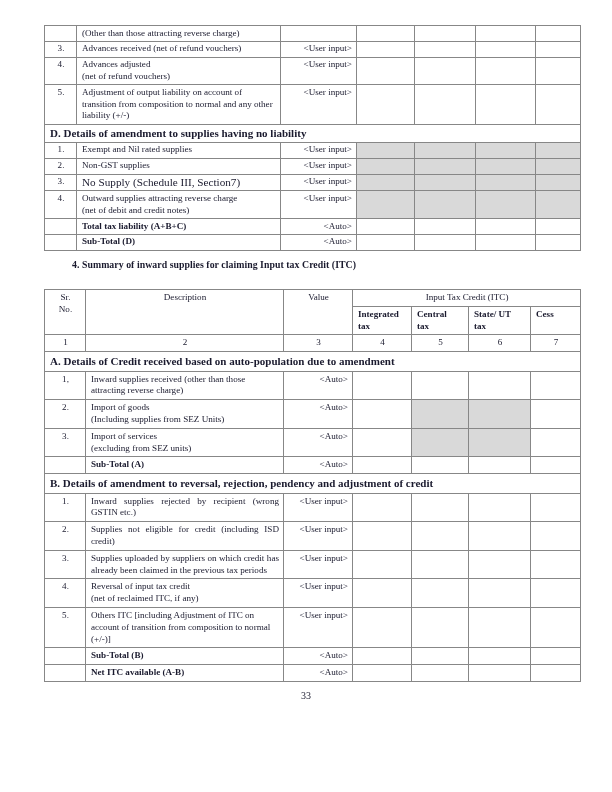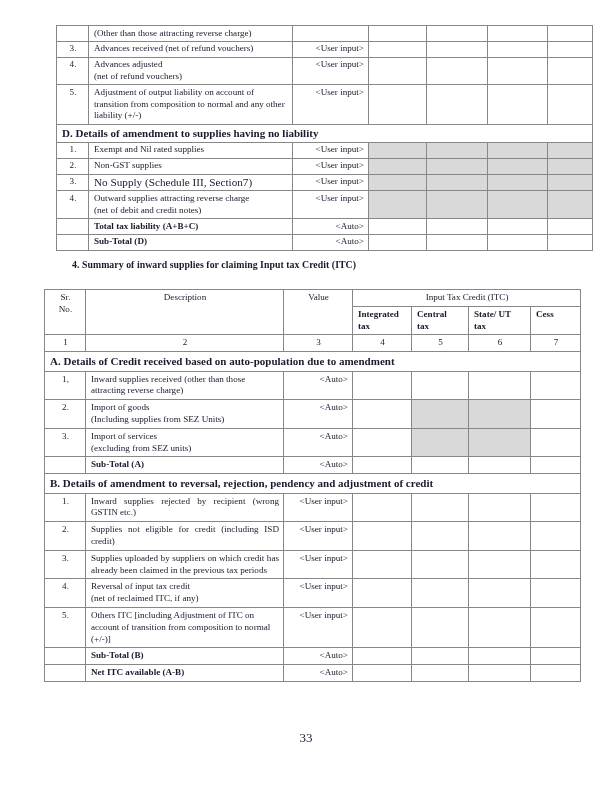--- a/index.html
+++ b/index.html
@@ -52,21 +52,21 @@
     padding-bottom: 9px;
     font-size: 11px;
     margin-top: 12px;
   }
   .justify { text-align: justify; text-align-last: left; margin-top: 44px; }
   .big { font-size: 11.2px; line-height: 1.15; }
 
   
   #table-top {
     position: absolute;
-    left: 56px;
+    left: 44px;
     top: 25px;
     width: 536px;
   }
 
   
   #heading-4 {
     position: absolute;
     left: 72px;
     top: 259px;
     font-size: 9.8px;
@@ -92,24 +92,24 @@
     text-align: left;
     vertical-align: top;
     font-weight: bold;
   }
   .rownum-row td { text-align: center; padding-top: 1px; padding-bottom: 1px; }
 
   
   #page-number {
     position: absolute;
     left: 0;
-    top: 730px;
+    top: 690px;
     width: 612px;
     text-align: center;
-    font-size: 13px;
+    font-size: 10px;
   }
 </style>
 </head>
 <body>
 
 <div class="page">
 
   <table class="form" id="table-top">
     <colgroup>
       <col style="width:32px">

